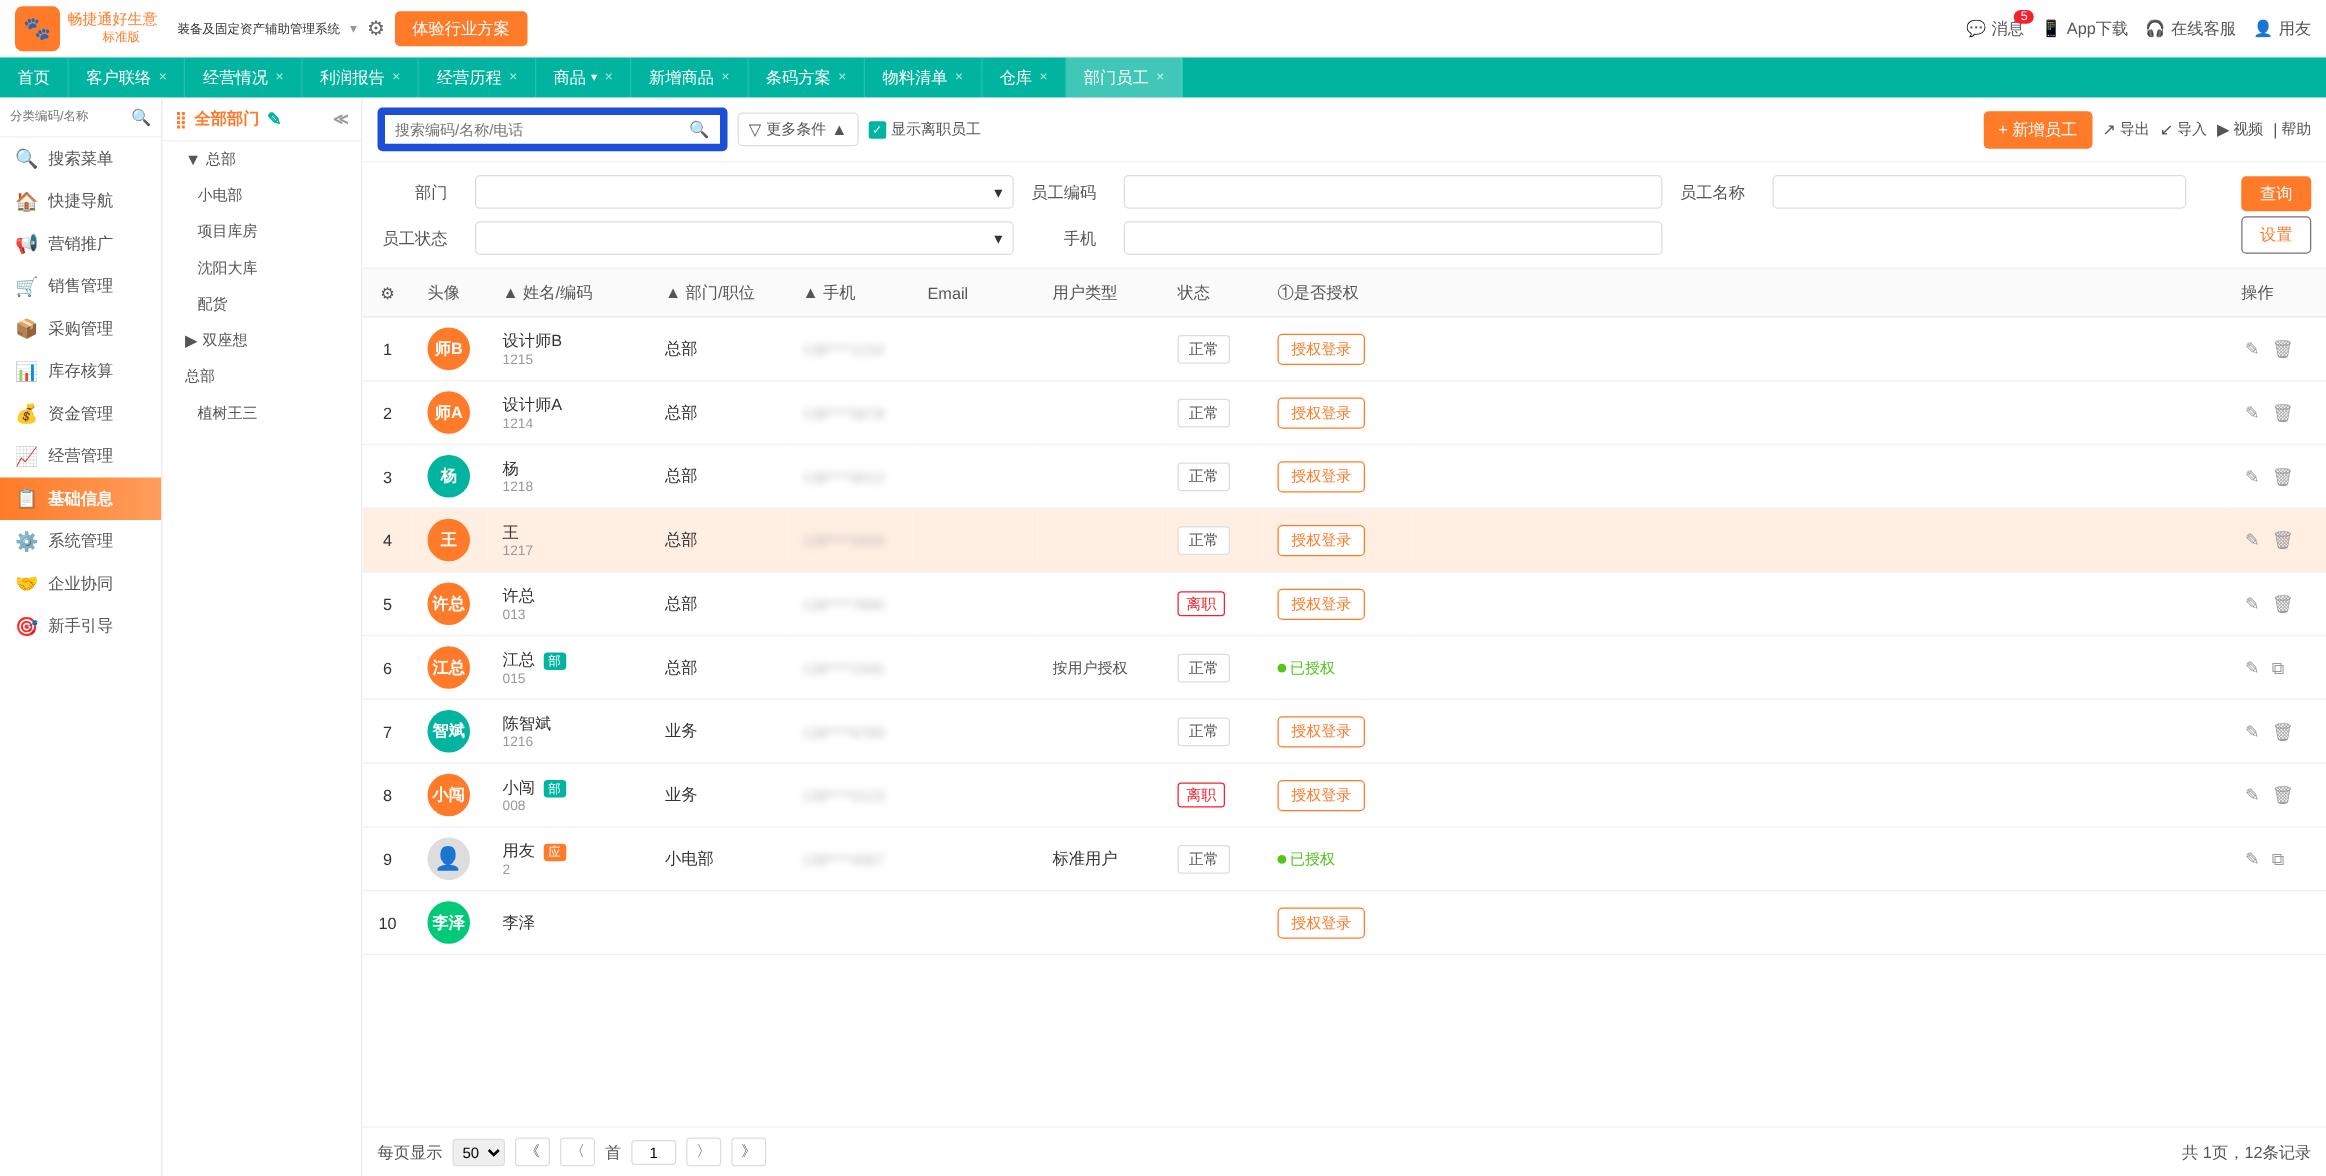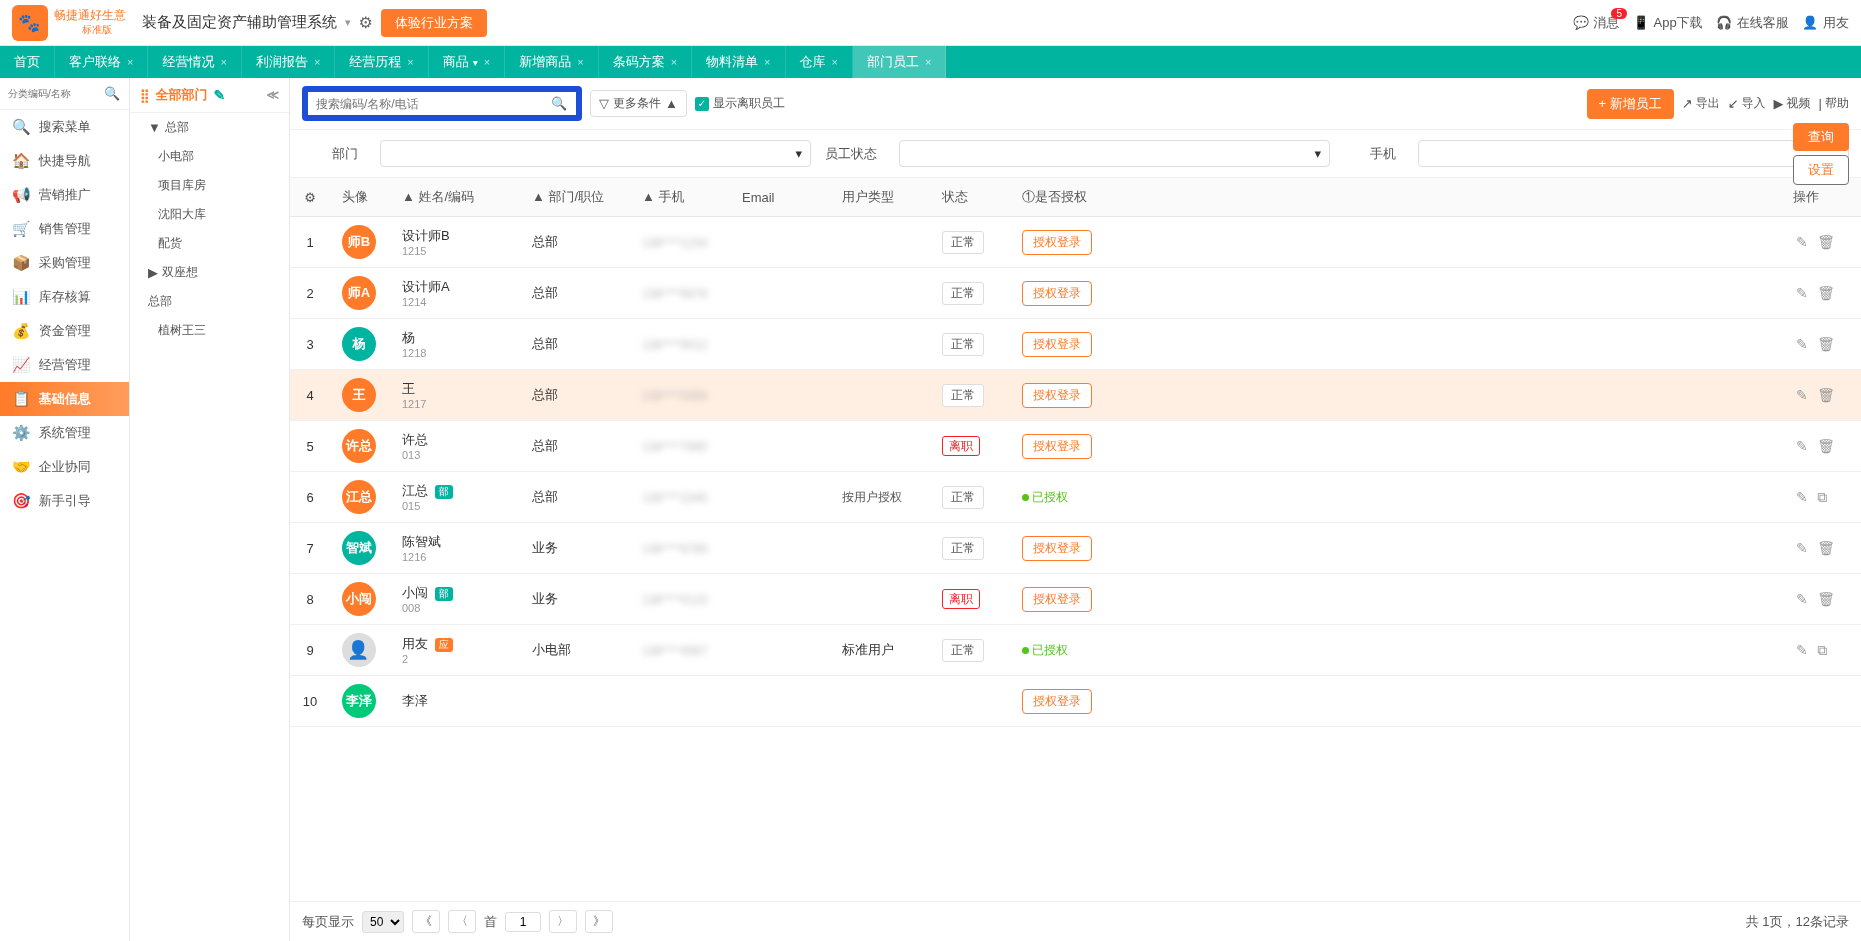--- a/index.html
+++ b/index.html
@@ -13,21 +13,21 @@
       align-items: center;
       padding: 0 12px;
       border-bottom: 1px solid #e8e8e8;
       justify-content: space-between;
     }
     .top-bar-left { display: flex; align-items: center; gap: 8px; }
     .logo-area { display: flex; align-items: center; gap: 6px; }
     .logo-icon { width: 36px; height: 36px; background: #ff7b29; border-radius: 6px; display: flex; align-items: center; justify-content: center; color: #fff; font-size: 18px; }
     .logo-text { font-size: 12px; color: #ff7b29; line-height: 1.3; }
     .logo-sub { font-size: 10px; color: #ff7b29; margin-left: 28px; }
-    .system-name { color: #333; font-size: 15px; margin-left: 8px; }
+    .system-name { color: #333; font-size: 10px; margin-left: 8px; }
     .trial-btn { background: #ff7b29; color: #fff; border: none; border-radius: 4px; padding: 5px 14px; cursor: pointer; font-size: 13px; }
     .top-icons { display: flex; align-items: center; gap: 14px; color: #555; font-size: 13px; }
     .top-icon-item { display: flex; align-items: center; gap: 4px; cursor: pointer; position: relative; }
     .badge { background: #f5222d; color: #fff; border-radius: 10px; font-size: 10px; padding: 0 4px; position: absolute; top: -6px; right: -8px; min-width: 16px; text-align: center; }
     .gear-btn { background: none; border: none; cursor: pointer; color: #666; font-size: 16px; }
     .dropdown-arrow { font-size: 11px; color: #999; cursor: pointer; }
 
     
     .nav-tabs {
       background: #00b4a0;
@@ -408,20 +408,28 @@
 
       <div class="filter-row">
         <div class="filter-group">
           <span class="filter-label">部门</span>
           <div class="filter-select">
             <span></span>
             <span>▾</span>
           </div>
         </div>
         <div class="filter-group">
+          <span class="filter-label">员工编码</span>
+          <input class="filter-input" type="text" style="">
+        </div>
+        <div class="filter-group" style="padding-right: 100px;">
+          <span class="filter-label">员工名称</span>
+          <input class="filter-input" type="text" style="">
+        </div>
+        <div class="filter-group">
           <span class="filter-label">员工状态</span>
           <div class="filter-select">
             <span></span>
             <span>▾</span>
           </div>
         </div>
         <div class="filter-group">
           <span class="filter-label">手机</span>
           <input class="filter-input" type="text" style="">
         </div>

